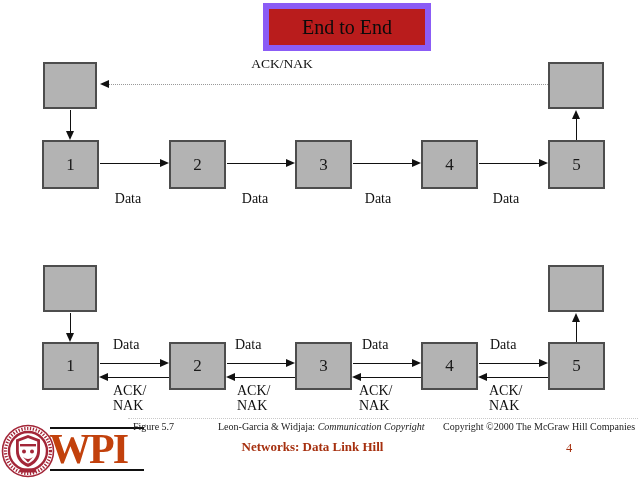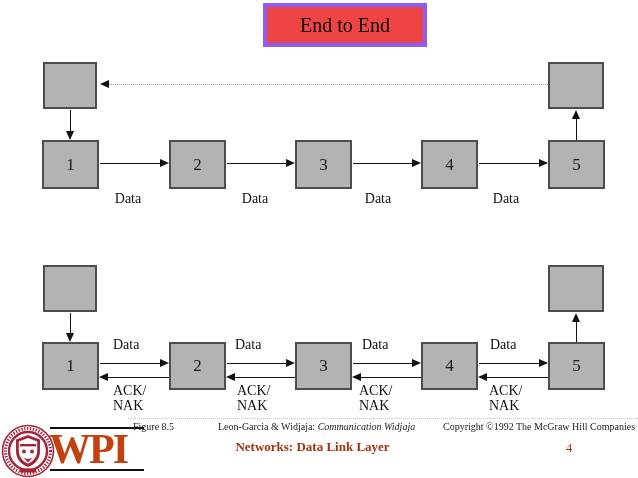--- a/index.html
+++ b/index.html
@@ -1,21 +1,21 @@
 <!DOCTYPE html>
 <html><head>
 <meta charset="utf-8">
 <style>
   html,body{margin:0;padding:0;background:#fff;}
   .slide{
     position:relative;width:638px;height:478px;background:#ffffff;
     overflow:hidden;font-family:"Liberation Serif","DejaVu Serif",serif;color:#111;
   }
   .title-box{
-    position:absolute;background:#ef4444;border:4px solid #8b5cf6;
+    position:absolute;background:#b91c1c;border:6px solid #8b5cf6;
     text-align:center;font-size:20px;color:#0b0b0b;
   }
   .gbox{
     position:absolute;background:#b3b3b3;border:2px solid #4d4d4d;
     box-sizing:border-box;text-align:center;font-size:17px;color:#1a1a1a;
   }
   .hline{position:absolute;height:0;border-top:1.5px solid #111;}
   .vline{position:absolute;width:0;border-left:1.5px solid #111;}
   .dotline{position:absolute;height:0;border-top:1px dotted #999;}
   .sep{position:absolute;height:0;border-top:1px dotted #c8c8c8;}
@@ -33,20 +33,21 @@
   .wpi-word{position:absolute;font-size:42px;font-weight:bold;color:#c2410c;letter-spacing:-2px;line-height:40px;}
   .wpi-rule{position:absolute;height:2px;background:#111;}
 </style>
 </head>
 <body>
 
 <div class="slide">
 
   <div class="title-box" style="left:263px;top:3px;width:156px;height:36px;line-height:36px;">End to End</div>
 
+  <div class="lbl" style="left:237px;top:56px;width:90px;text-align:center;font-size:13.5px;">ACK/NAK</div>
 
   <div class="gbox" style="left:43px;top:62px;width:54px;height:47px;"></div>
   <div class="gbox" style="left:548px;top:62px;width:56px;height:47px;"></div>
 
   <div class="dotline" style="left:104px;top:84px;width:444px;"></div>
   <div class="tri tri-left" style="left:100px;top:80px;"></div>
 
   <div class="vline" style="left:70px;top:110px;height:22px;"></div>
   <div class="tri tri-down" style="left:66px;top:131px;"></div>
   <div class="vline" style="left:576px;top:117px;height:23px;"></div>
@@ -127,20 +128,20 @@
     <circle cx="23" cy="27.5" r="2" fill="#A32638"></circle>
     <circle cx="31" cy="27.5" r="2" fill="#A32638"></circle>
     <path d="M22 33 Q27 37 32 33 L27 38.5 Z" fill="#A32638"></path>
     <rect x="19" y="44.5" width="16" height="4" rx="1" fill="#A32638"></rect>
   </svg>
 
   <div class="wpi-rule" style="left:50px;top:427px;width:94px;"></div>
   <div class="wpi-word" style="left:49px;top:429px;">WPI</div>
   <div class="wpi-rule" style="left:50px;top:469px;width:94px;"></div>
 
-  <div class="foot" style="left:133px;top:421px;">Figure 8.5</div>
-  <div class="foot" style="left:218px;top:421px;"><span>Leon-Garcia &amp; Widjaja: </span><span class="it">Communication Widjaja</span></div>
-  <div class="foot" style="left:443px;top:421px;">Copyright ©1992 The McGraw Hill Companies</div>
+  <div class="foot" style="left:133px;top:421px;">Figure 5.7</div>
+  <div class="foot" style="left:218px;top:421px;"><span>Leon-Garcia &amp; Widjaja: </span><span class="it">Communication Copyright</span></div>
+  <div class="foot" style="left:443px;top:421px;">Copyright ©2000 The McGraw Hill Companies</div>
 
-  <div class="course" style="left:235px;top:439px;width:155px;">Networks: Data Link Layer</div>
+  <div class="course" style="left:235px;top:439px;width:155px;">Networks: Data Link Hill</div>
   <div class="pagenum" style="left:566px;top:441px;">4</div>
 
 </div>
 
 </body></html>

